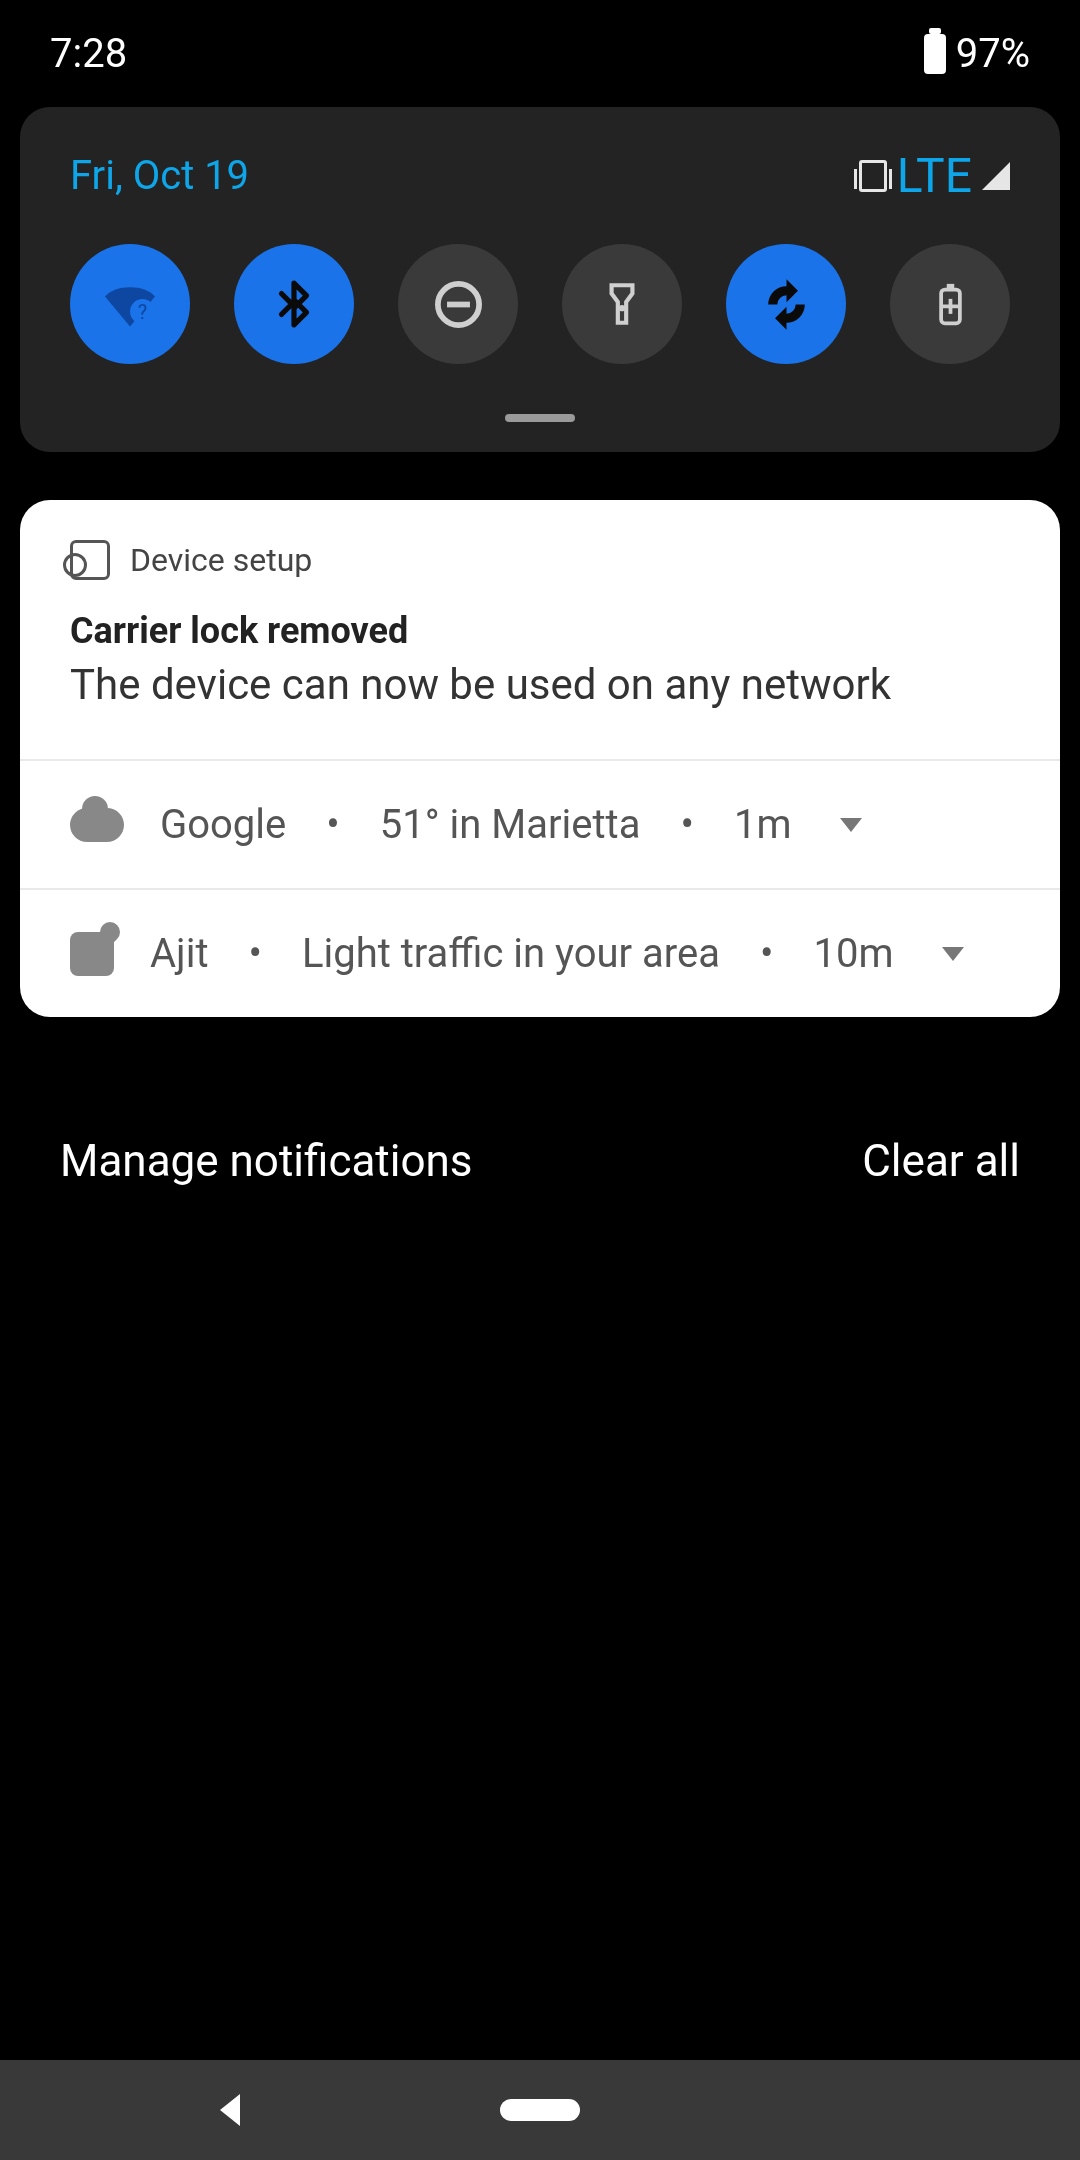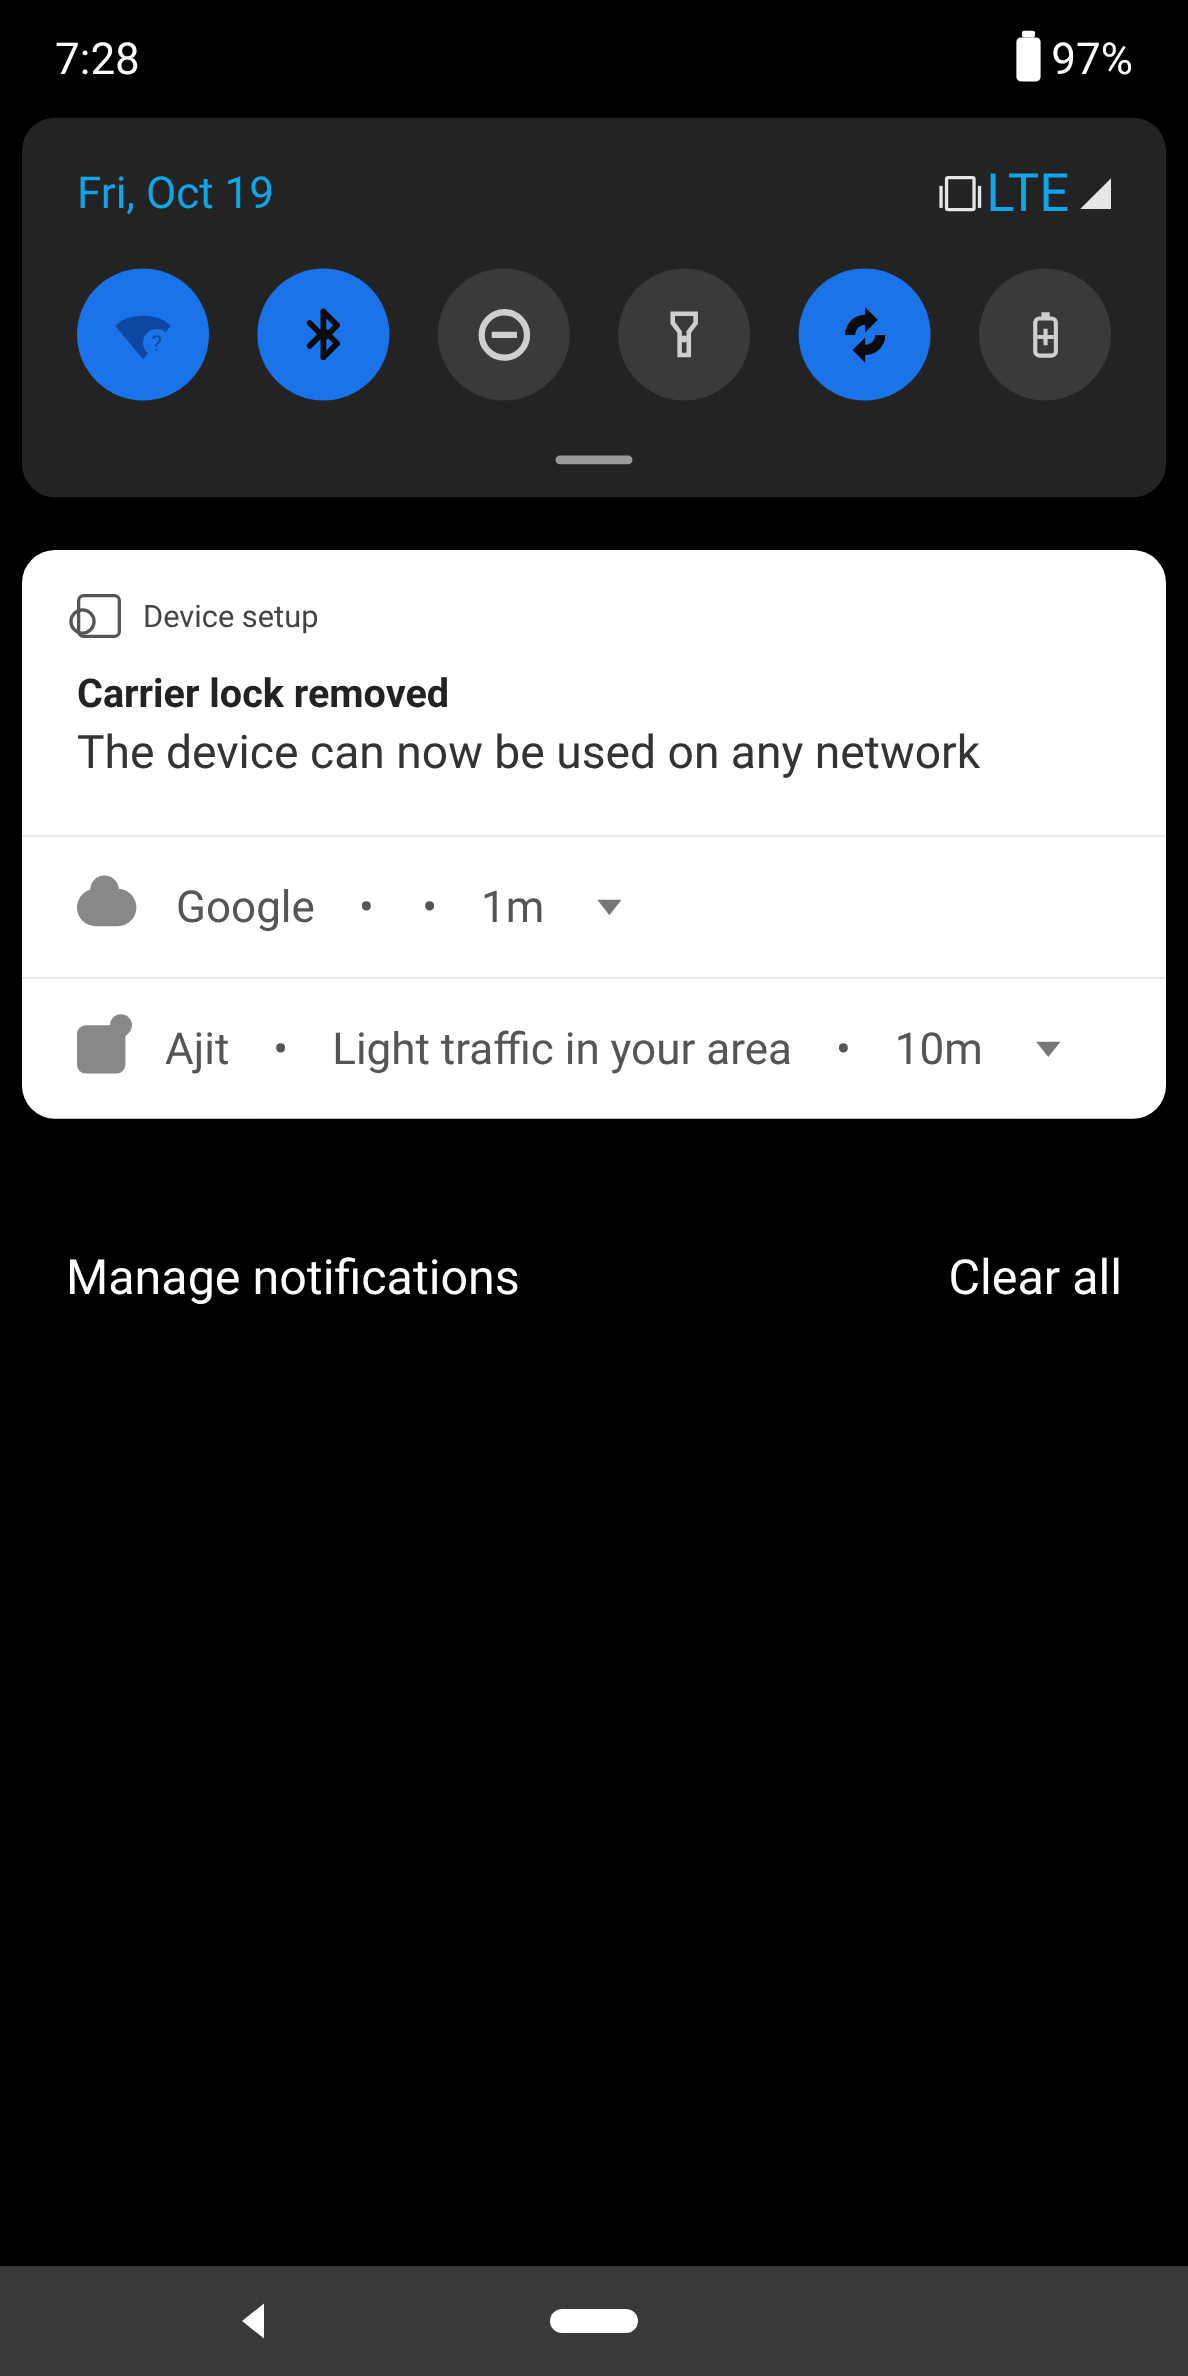--- a/index.html
+++ b/index.html
@@ -92,21 +92,21 @@
     border-radius: 30px;
     box-shadow: 0 4px 20px rgba(0,0,0,0.4);
     overflow: hidden;
   }
 
   .notif-main {
     padding: 40px 50px 50px 50px;
   }
   .notif-app-row {
     display: flex; align-items: center; gap: 20px;
-    color: #444; font-size: 28px; margin-bottom: 30px;
+    color: #444; font-size: 32px; margin-bottom: 30px;
   }
   .gear-phone-ic {
     width: 40px; height: 40px;
     border: 3px solid #555; border-radius: 6px; position: relative;
   }
   .gear-phone-ic::before{
     content:""; position:absolute; left:-10px; top:10px; width:18px; height:18px; border:3px solid #555; border-radius:50%;
   }
   .notif-title { font-size: 36px; color: #222; font-weight: 700; margin-bottom: 8px;}
   .notif-body { font-size: 42px; color: #333; }
@@ -364,20 +364,21 @@
     </div>
     <div class="notif-title">Carrier lock removed</div>
     <div class="notif-body">The device can now be used on any network</div>
   </div>
   <div class="divider"></div>
 
   <div class="notif-collapsed">
     <span class="cloud-ic"></span>
     <span>Google</span>
     <span class="sep">•</span>
+    <span>51° in Marietta</span>
     <span class="sep">•</span>
     <span>1m</span>
     <span class="chev-down"></span>
   </div>
   <div class="divider"></div>
 
   <div class="notif-collapsed">
     <span class="maps-ic"></span>
     <span>Ajit</span>
     <span class="sep">•</span>

